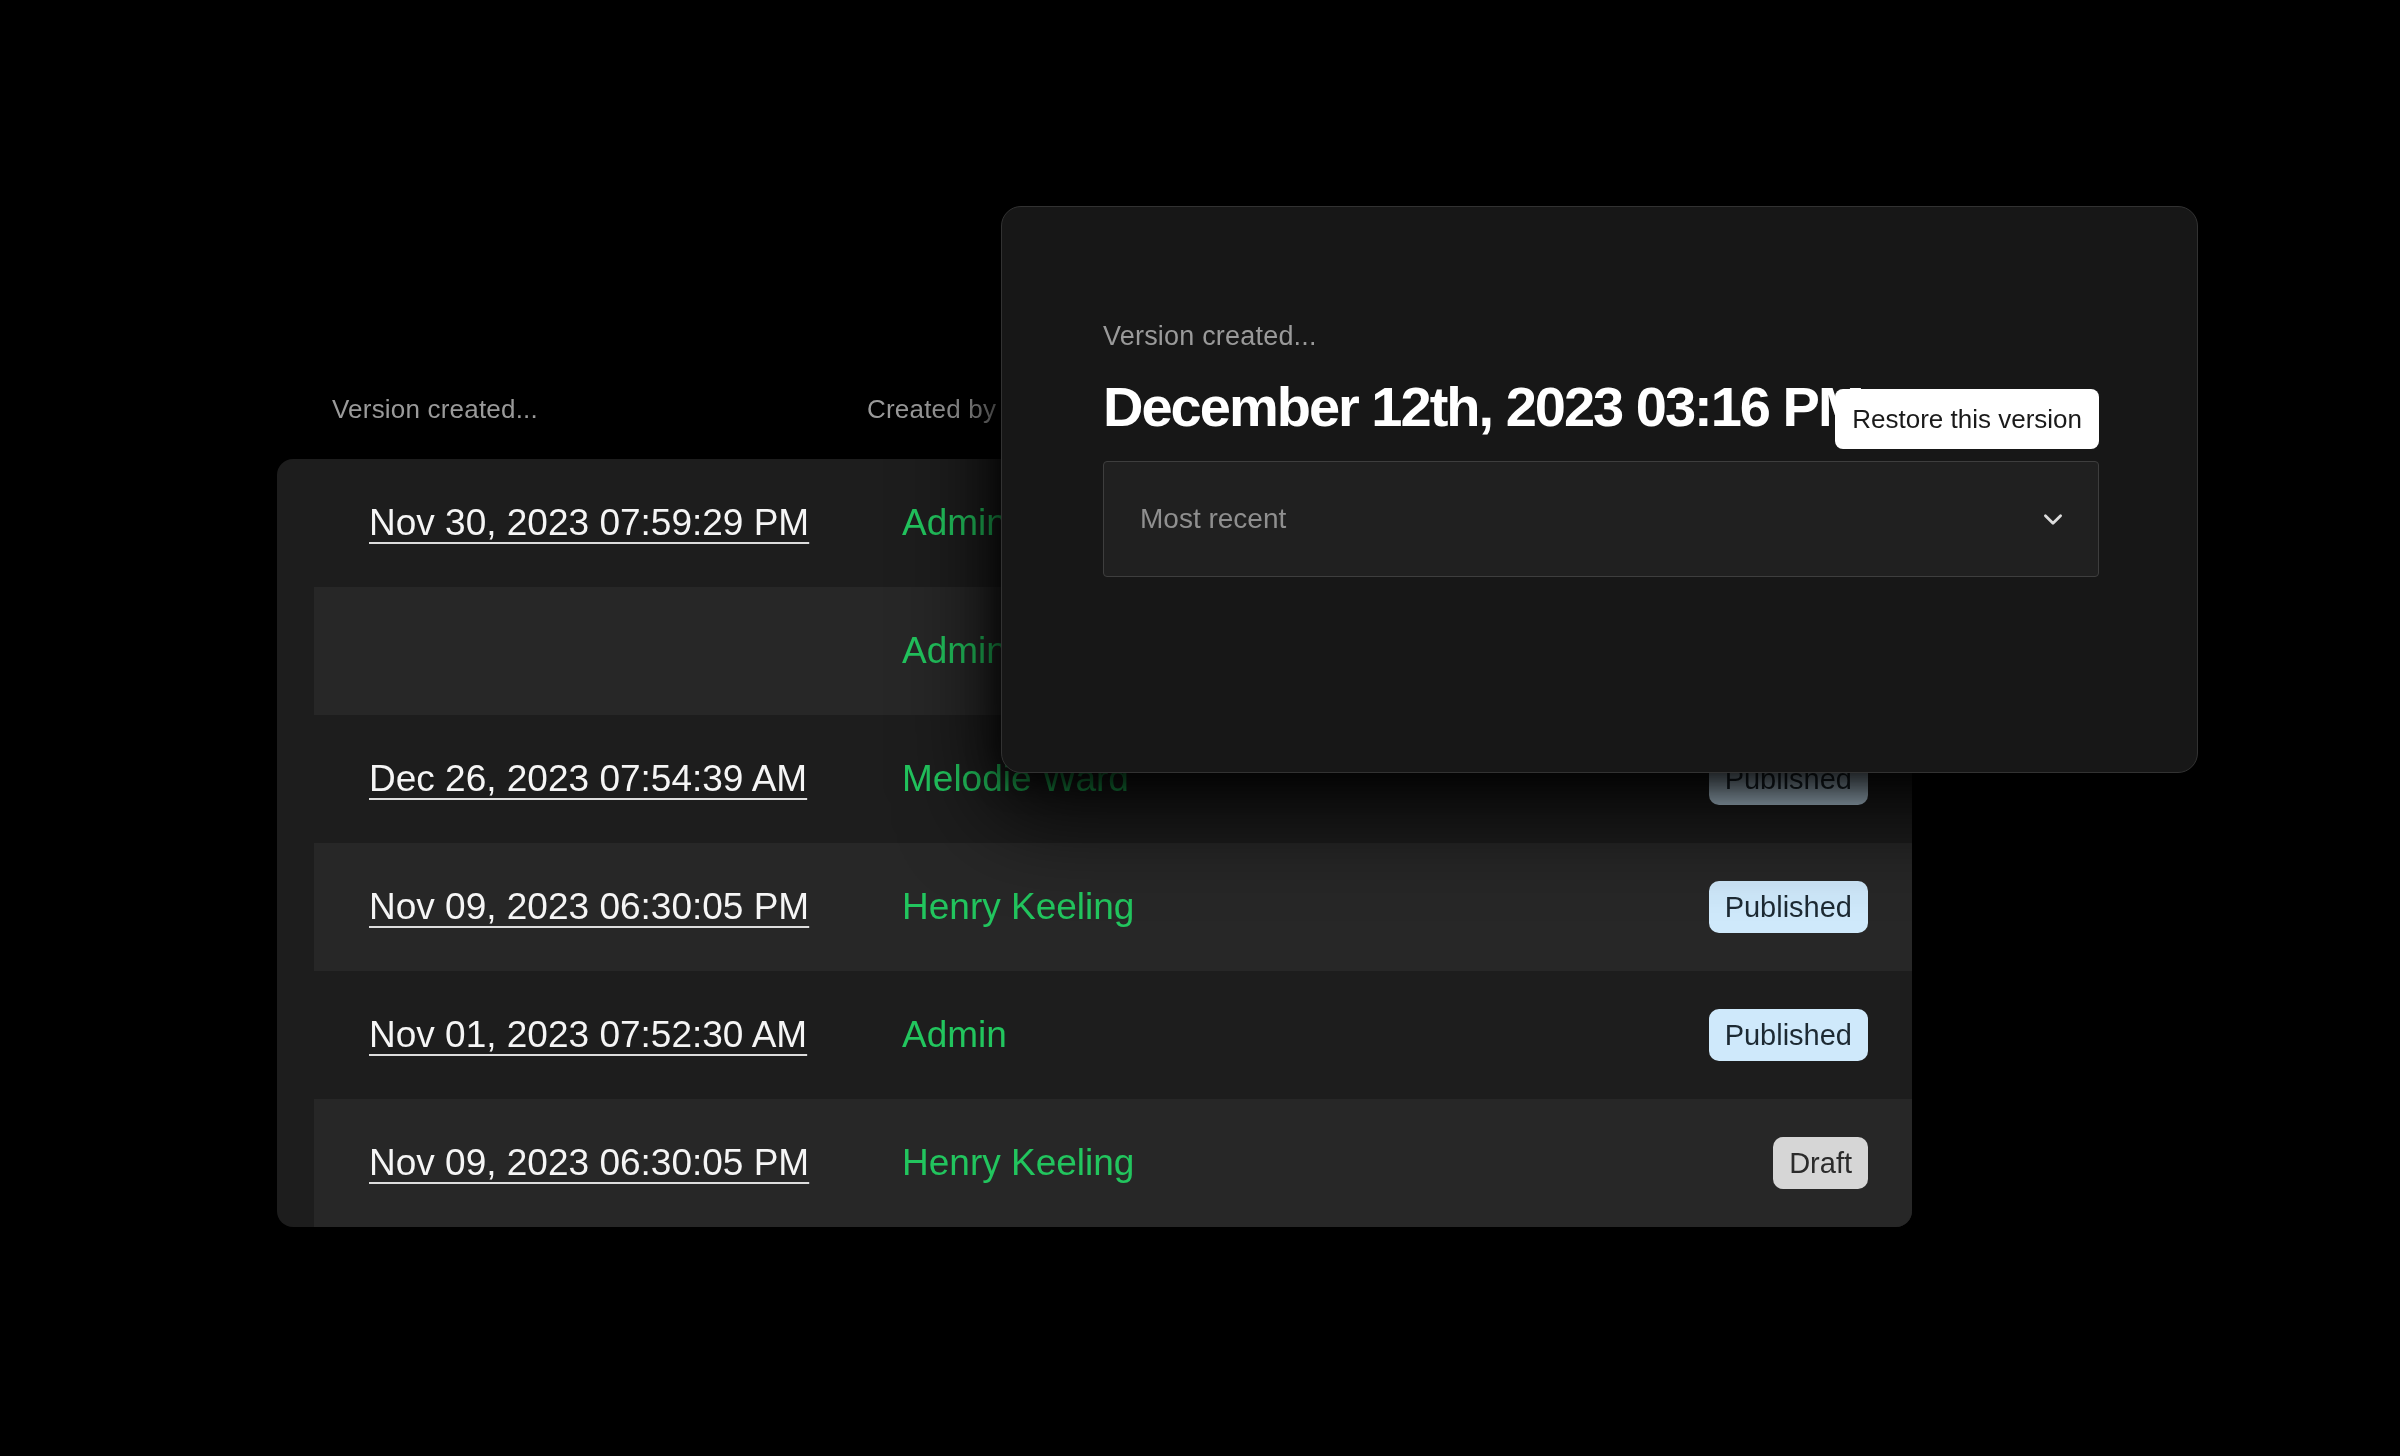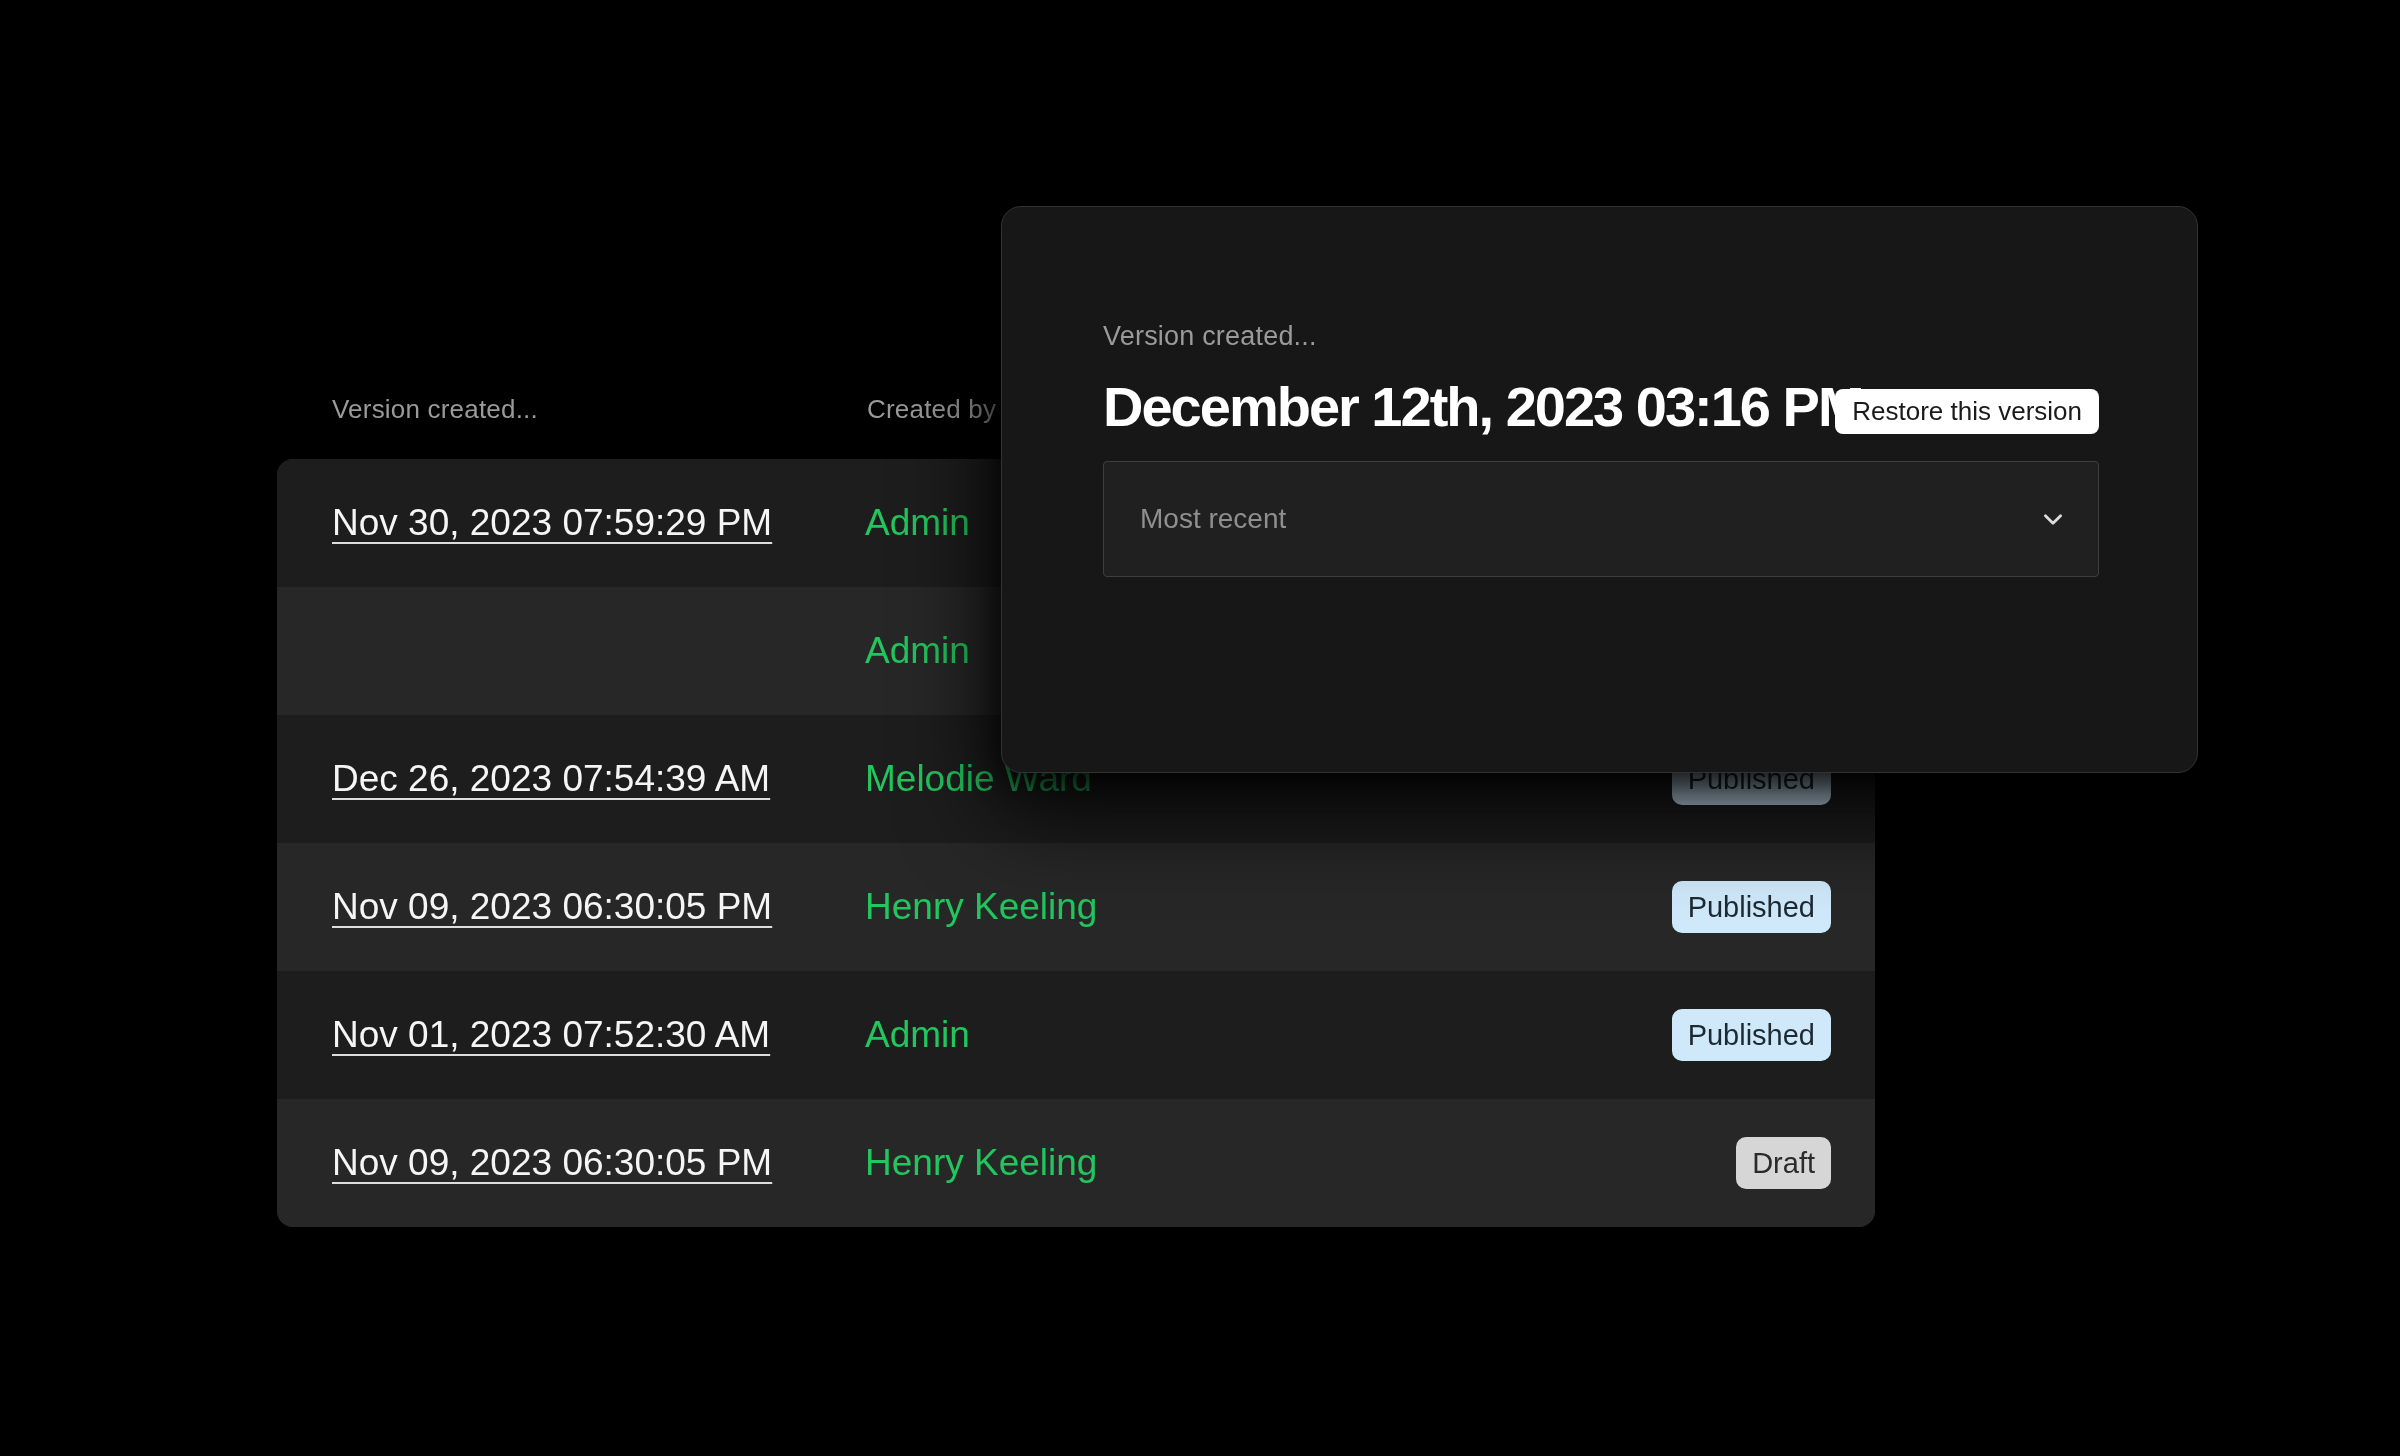--- a/index.html
+++ b/index.html
@@ -12,21 +12,21 @@
 
   
   .col-headers{position:absolute;top:394px;left:0;width:2400px;height:34px;}
   .col-header{position:absolute;font-size:26px;color:var(--muted-text,#a3a3a3);letter-spacing:.2px;}
   .col-header.date-col{left:332px;}
   .col-header.author-col{left:867px;}
 
   
   .version-table{
     position:absolute;left:277px;top:459px;width:1598px;height:768px;
-    border-radius:16px;overflow:hidden;background:var(--row-dark,#1d1d1d);
+    border-radius:16px;overflow:hidden;background:var(--row-dark,#1d1d1d);padding-left:37px;
   }
   .vrow{position:relative;height:128px;}
   .vrow:nth-child(odd){background:var(--row-dark,#1d1d1d);}
   .vrow:nth-child(even){background:var(--row-light,#272727);}
   .cell-date{position:absolute;left:55px;top:50%;transform:translateY(-50%);}
   .date-link{
     font-size:37px;color:#f5f5f5;text-decoration:underline;
     text-decoration-thickness:2px;text-underline-offset:7px;
     text-decoration-color:rgba(255,255,255,.85);cursor:pointer;white-space:nowrap;
   }
@@ -51,21 +51,21 @@
     padding:114px 98px 0 101px;
     box-shadow:0 30px 90px 10px rgba(0,0,0,.85), 0 6px 30px rgba(0,0,0,.7);
     z-index:10;
   }
   .modal-label{font-size:27px;color:var(--muted-text,#9a9a9a);letter-spacing:.2px;}
   .modal-title{
     margin:24px 0 0 0;font-size:56px;font-weight:700;color:#ffffff;
     letter-spacing:-2px;line-height:1.12;white-space:nowrap;
   }
   .restore-btn{
-    position:absolute;right:98px;top:182px;height:45px;
+    position:absolute;right:98px;top:182px;height:60px;
     background:var(--button-bg,#ffffff);color:#1a1a1a;
     border:none;border-radius:8px;font-size:26px;
     font-family:"Liberation Sans", sans-serif;
     padding:0 17px;cursor:pointer;white-space:nowrap;
   }
   .compare-label{margin-top:70px;font-size:27px;color:#f2f2f2;}
   .compare-select{
     margin-top:22px;height:116px;box-sizing:border-box;
     background:var(--select-bg,#202020);
     border:1px solid var(--select-border,#3e3e3e);

